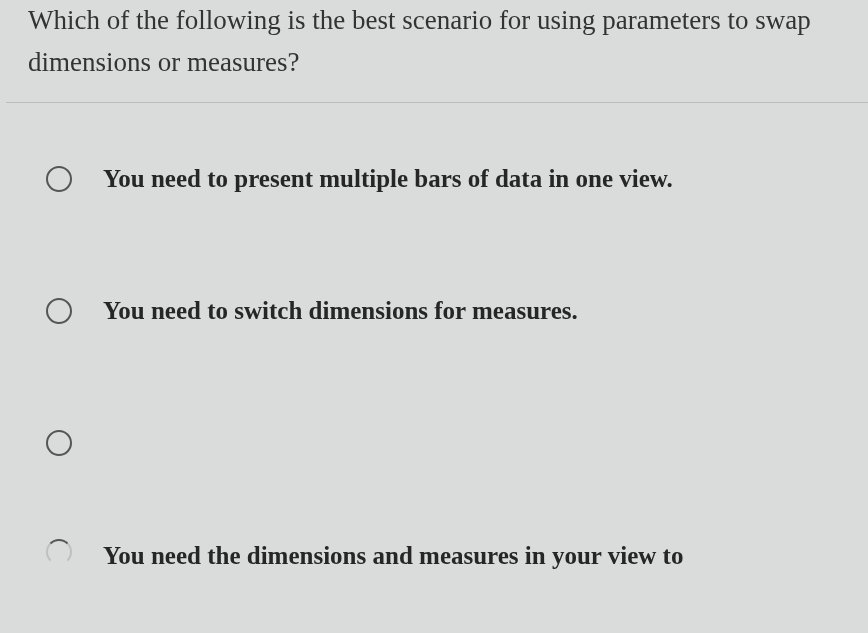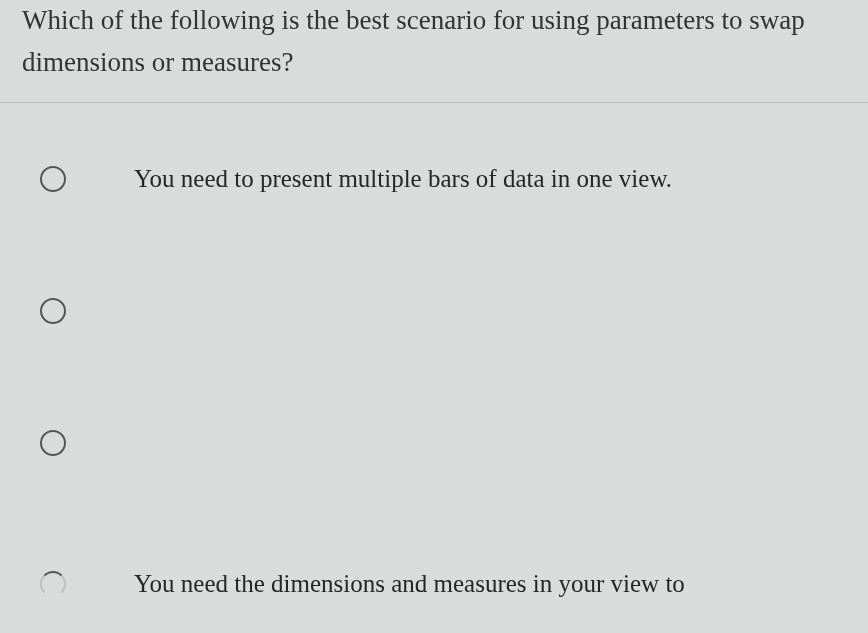--- a/index.html
+++ b/index.html
@@ -11,45 +11,47 @@
     font-family: Georgia, 'Times New Roman', serif;
     background: #d9dcdb;
     color: #2a2a2a;
   }
   .page {
     width: 868px;
     height: 633px;
     box-sizing: border-box;
     display: flex;
     flex-direction: column;
+    padding-left: 6px;
   }
   .question-block {
     padding: 0 22px 18px 22px;
     border-bottom: 1px solid #b8bcbb;
     line-height: 1.55;
   }
   .question-text {
     font-size: 27px;
     color: #333;
   }
   .options {
     flex: 1;
     display: flex;
     flex-direction: column;
     padding: 10px 20px 0 40px;
   }
   .option {
     display: flex;
     align-items: center;
-    gap: 68px;
+    gap: 31px;
     min-height: 132px;
+    font-weight: bold;
   }
   .option.last {
     min-height: 90px;
-    align-items: center;
+    align-items: flex-start;
     padding-top: 30px;
   }
   .radio {
     flex: 0 0 auto;
     width: 26px;
     height: 26px;
     border: 2px solid #555;
     border-radius: 50%;
     background: transparent;
     box-sizing: border-box;
@@ -77,20 +79,21 @@
 
   <div class="options">
 
     <div class="option">
       <span class="radio"></span>
       <span class="option-text">You need to present multiple bars of data in one view.</span>
     </div>
 
     <div class="option">
       <span class="radio"></span>
+      <span class="option-text">You need to switch dimensions for measures.</span>
     </div>
 
     <div class="option">
       <span class="radio"></span>
     </div>
 
     <div class="option last">
       <span class="radio partial"></span>
       <span class="option-text">You need the dimensions and measures in your view to</span>
     </div>

